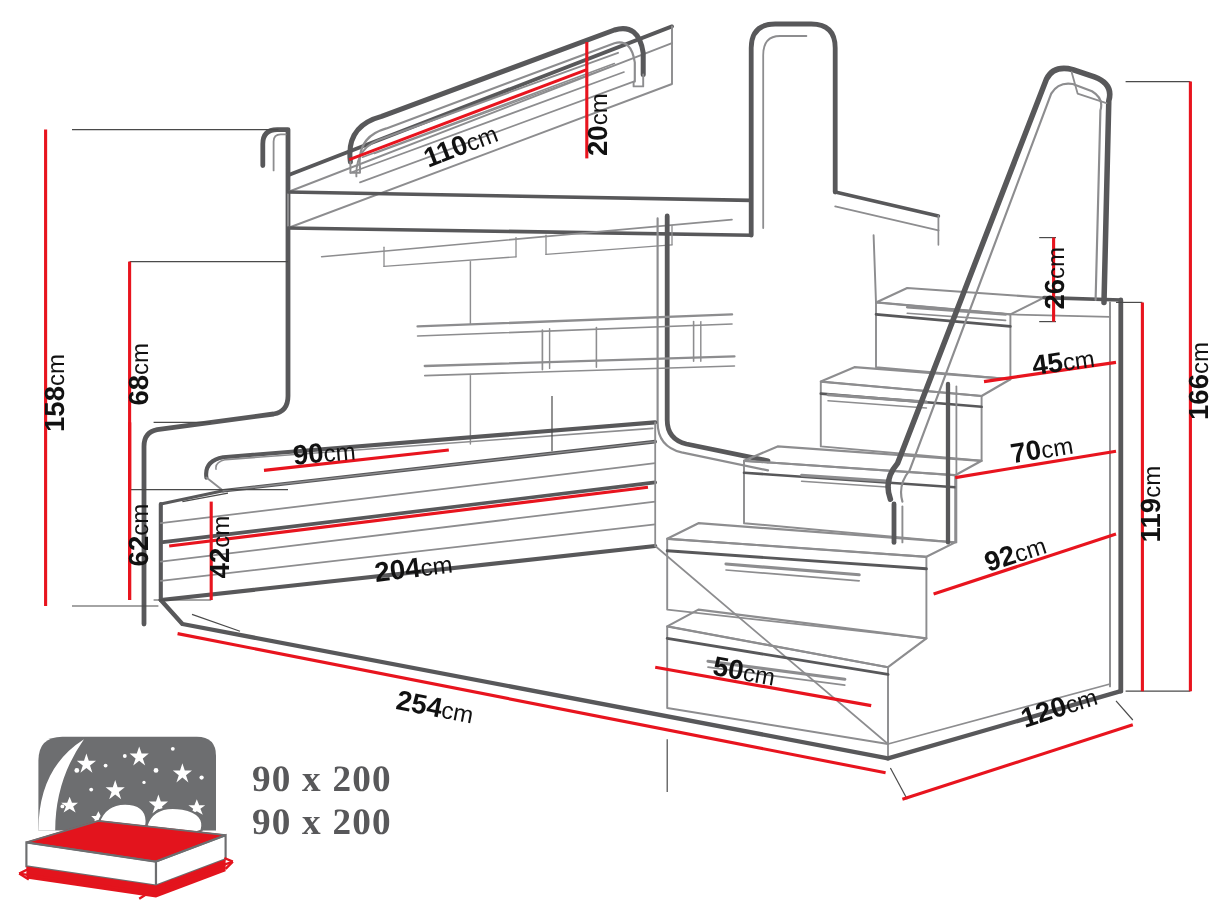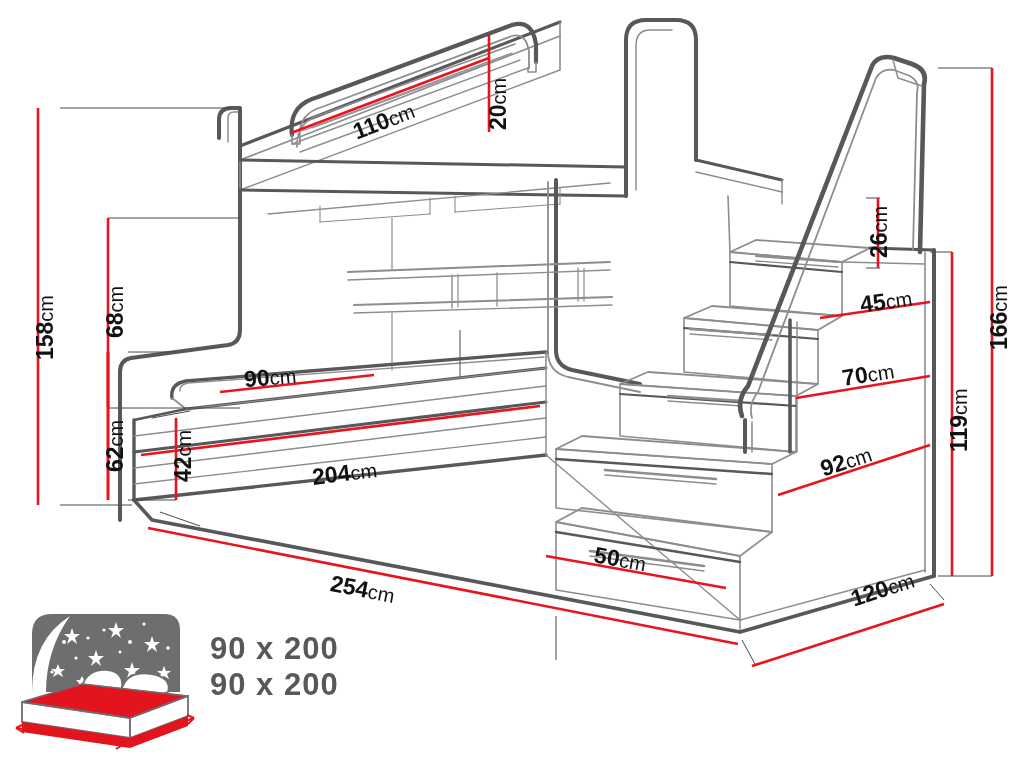--- a/index.html
+++ b/index.html
@@ -31,20 +31,21 @@
 
   
   .msize{
     position:absolute;
     color:#58585a;
     font-weight:bold;
     font-size:31px;
     letter-spacing:1px;
     white-space:nowrap;
     line-height:1.12;
+    font-family:Liberation Serif, serif;
   }
 </style>
 </head>
 <body>
 
 <div id="stage">
 
   <svg width="1020" height="759" viewBox="0 0 1020 759">
 
     <g fill="none" stroke-linecap="round" stroke-linejoin="round">

